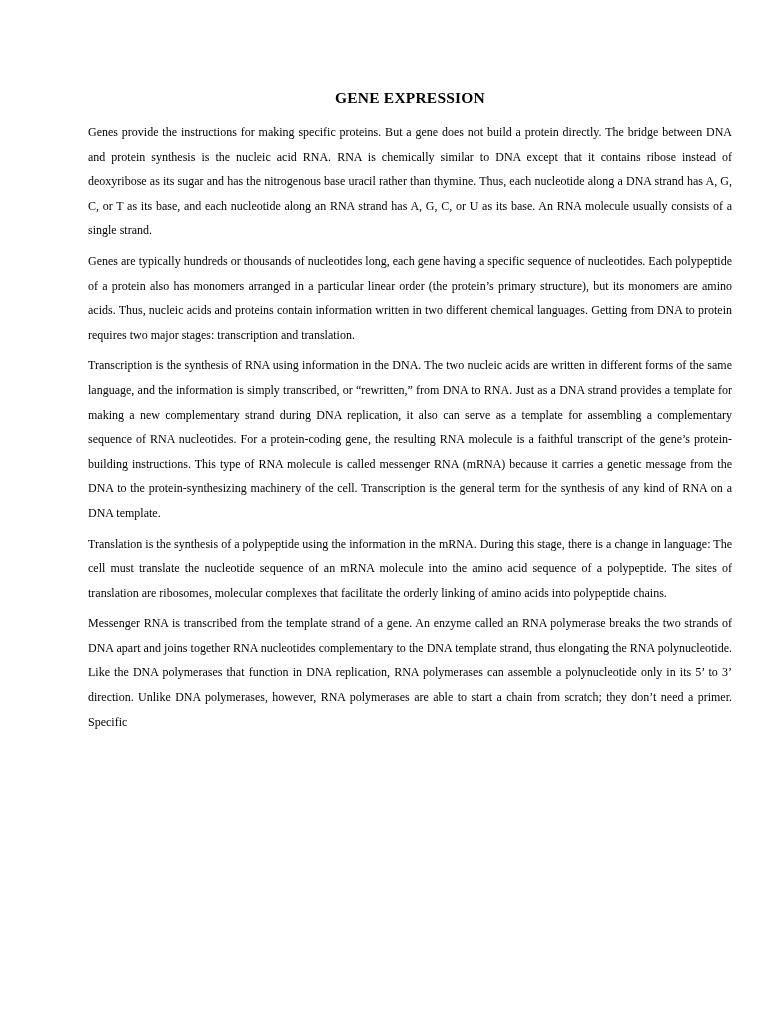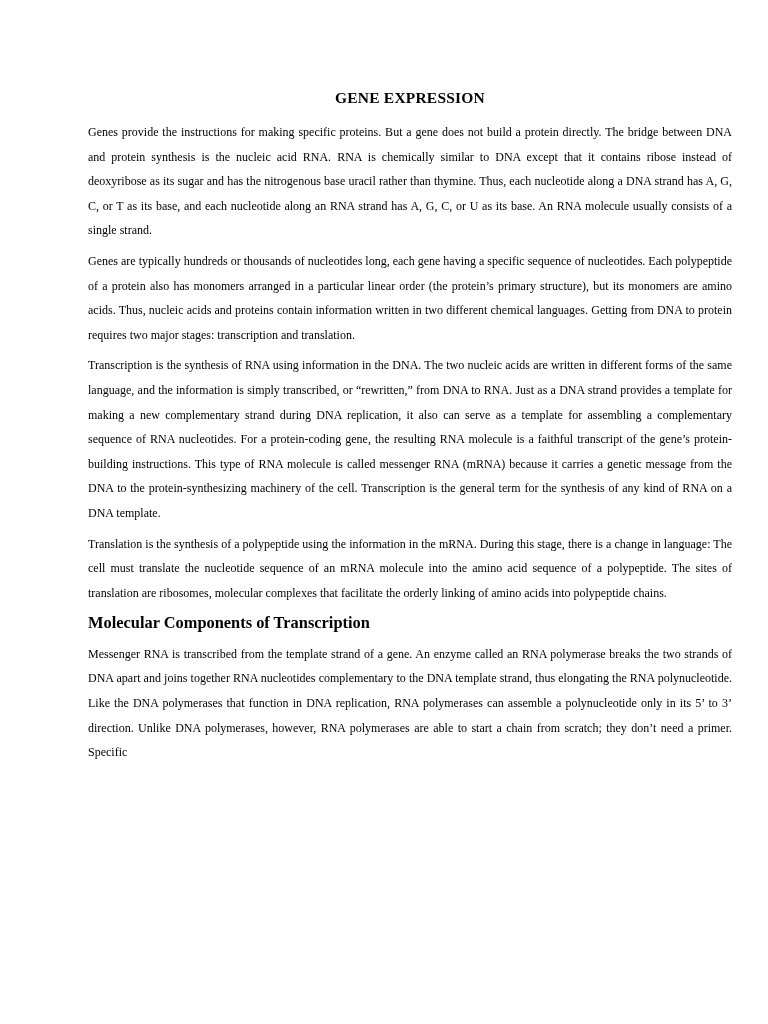--- a/index.html
+++ b/index.html
@@ -58,17 +58,16 @@
   <h1 class="doc-title">GENE EXPRESSION</h1>
 
   <p class="para">Genes provide the instructions for making specific proteins. But a gene does not build a protein directly. The bridge between DNA and protein synthesis is the nucleic acid RNA. RNA is chemically similar to DNA except that it contains ribose instead of deoxyribose as its sugar and has the nitrogenous base uracil rather than thymine. Thus, each nucleotide along a DNA strand has A, G, C, or T as its base, and each nucleotide along an RNA strand has A, G, C, or U as its base. An RNA molecule usually consists of a single strand.</p>
 
   <p class="para">Genes are typically hundreds or thousands of nucleotides long, each gene having a specific sequence of nucleotides. Each polypeptide of a protein also has monomers arranged in a particular linear order (the protein’s primary structure), but its monomers are amino acids. Thus, nucleic acids and proteins contain information written in two different chemical languages. Getting from DNA to protein requires two major stages: transcription and translation.</p>
 
   <p class="para">Transcription is the synthesis of RNA using information in the DNA. The two nucleic acids are written in different forms of the same language, and the information is simply transcribed, or “rewritten,” from DNA to RNA. Just as a DNA strand provides a template for making a new complementary strand during DNA replication, it also can serve as a template for assembling a complementary sequence of RNA nucleotides. For a protein-coding gene, the resulting RNA molecule is a faithful transcript of the gene’s protein-building instructions. This type of RNA molecule is called messenger RNA (mRNA) because it carries a genetic message from the DNA to the protein-synthesizing machinery of the cell. Transcription is the general term for the synthesis of any kind of RNA on a DNA template.</p>
 
   <p class="para">Translation is the synthesis of a polypeptide using the information in the mRNA. During this stage, there is a change in language: The cell must translate the nucleotide sequence of an mRNA molecule into the amino acid sequence of a polypeptide. The sites of translation are ribosomes, molecular complexes that facilitate the orderly linking of amino acids into polypeptide chains.</p>
 
-  <h2 class="section-heading">Molecular Components of Transcription</h2>
 
   <p class="para">Messenger RNA is transcribed from the template strand of a gene. An enzyme called an RNA polymerase breaks the two strands of DNA apart and joins together RNA nucleotides complementary to the DNA template strand, thus elongating the RNA polynucleotide. Like the DNA polymerases that function in DNA replication, RNA polymerases can assemble a polynucleotide only in its 5’ to 3’ direction. Unlike DNA polymerases, however, RNA polymerases are able to start a chain from scratch; they don’t need a primer. Specific</p>
 
 </div>
 
 </body></html>

